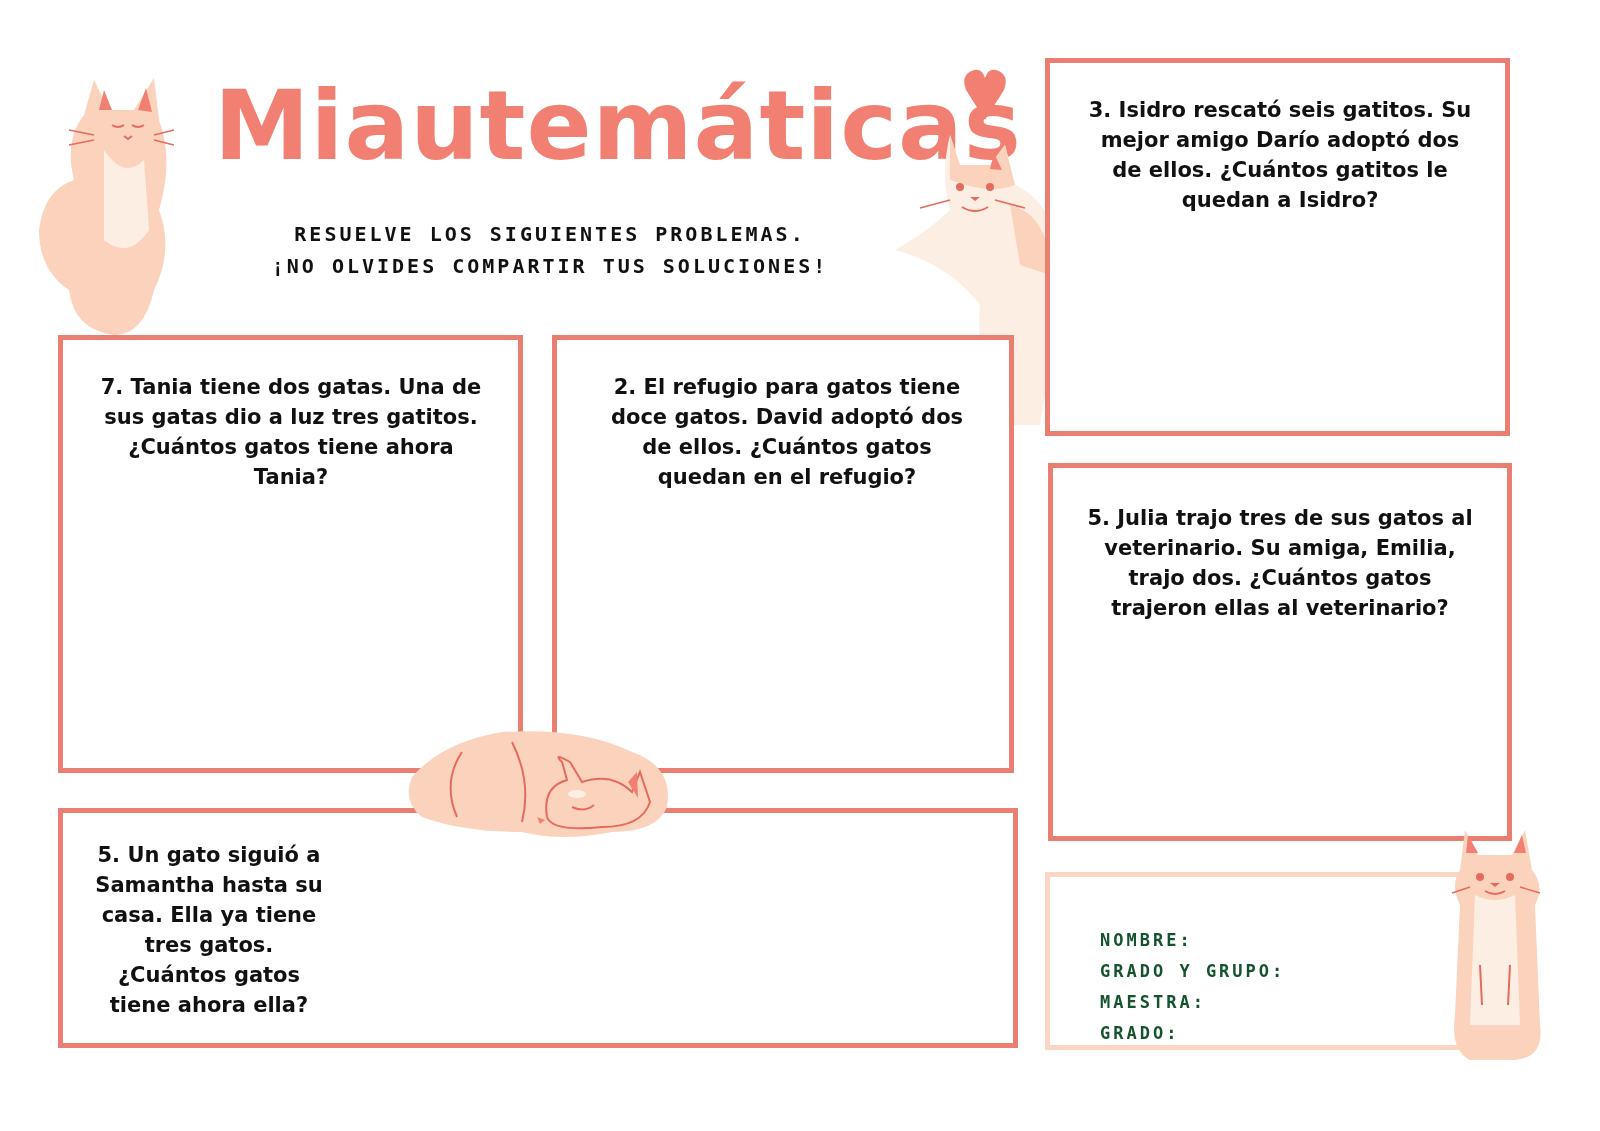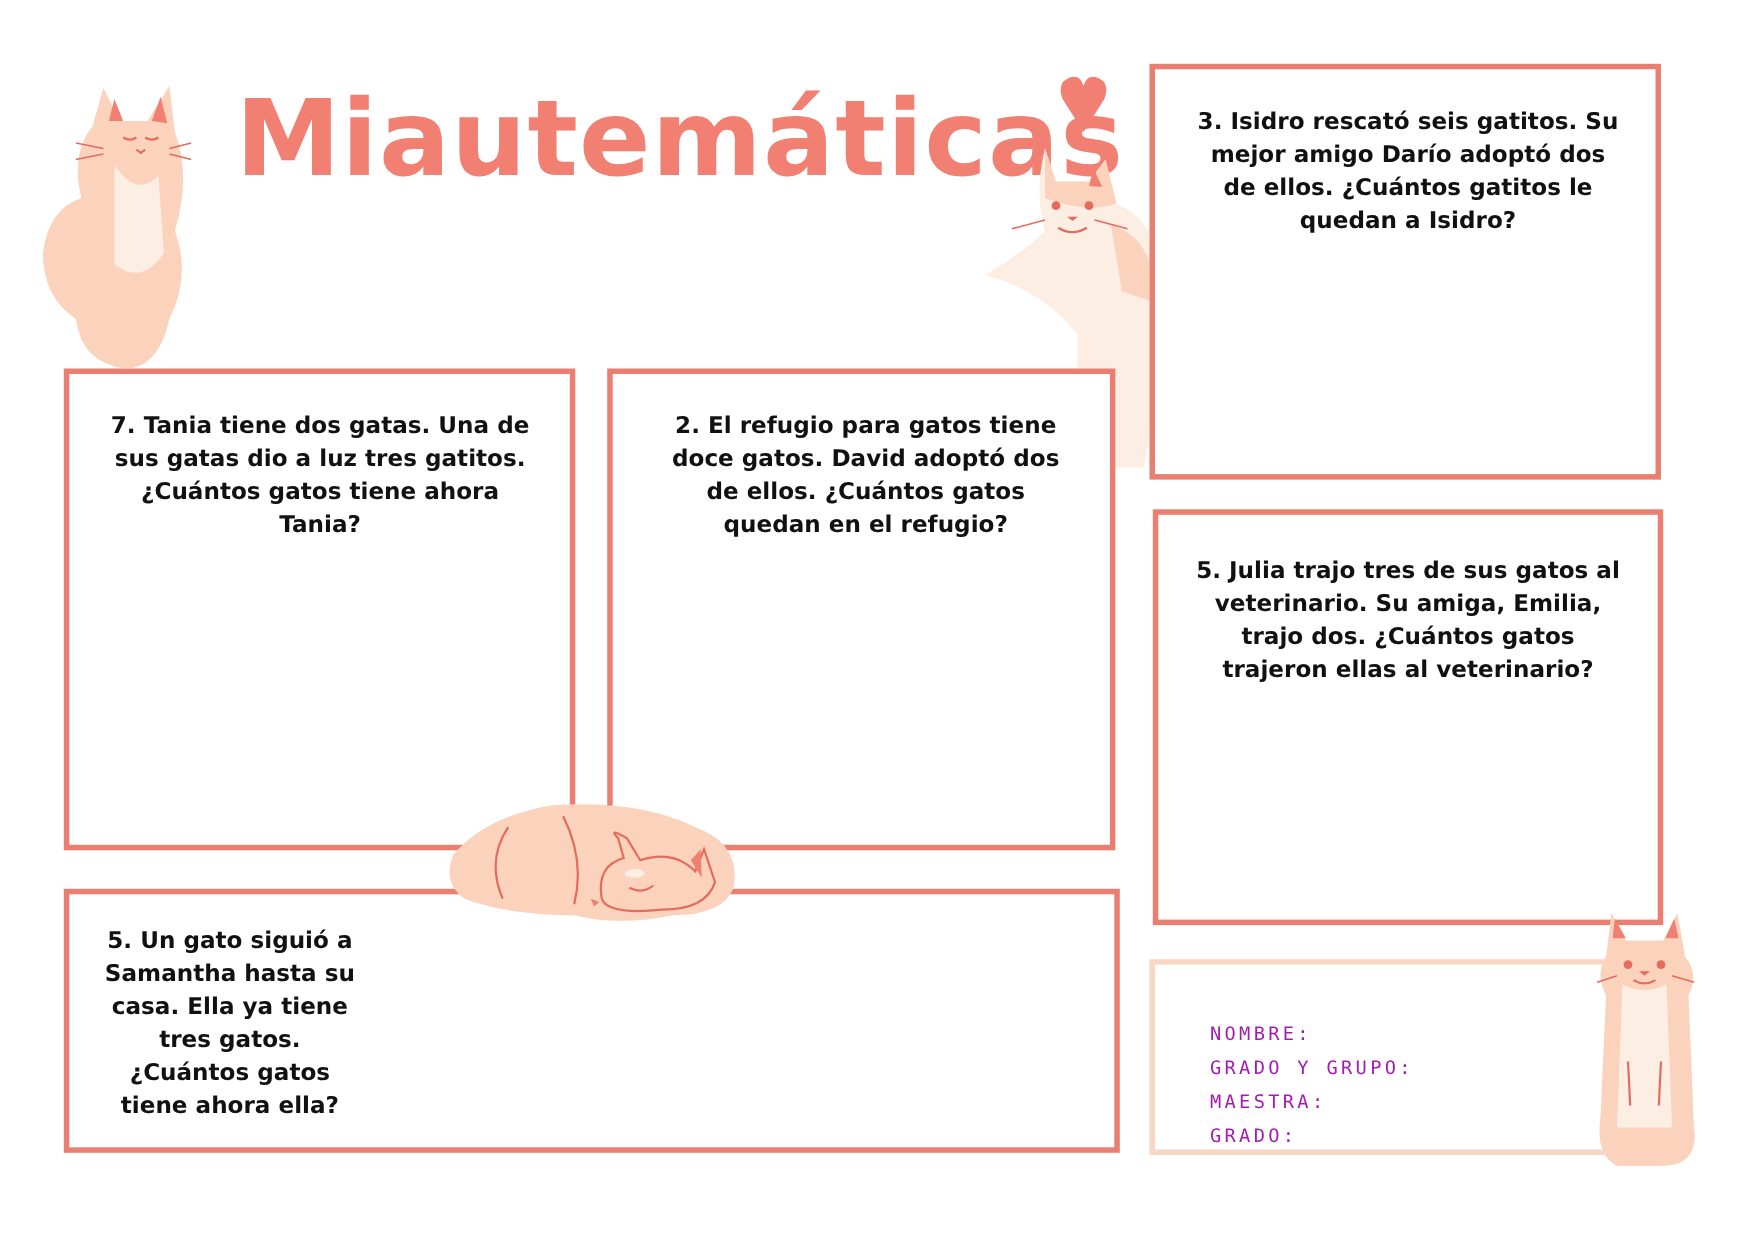--- a/index.html
+++ b/index.html
@@ -2,38 +2,40 @@
 <html><head>
 <meta charset="utf-8">
 <style>
   html,body{margin:0;padding:0;background:#fff;}
   body{width:1600px;height:1131px;position:relative;overflow:hidden;font-family:"DejaVu Sans",sans-serif;}
   .title{position:absolute;left:198px;top:78px;font-family:"DejaVu Sans",sans-serif;font-weight:bold;font-size:96px;color:#f28072;letter-spacing:1px;line-height:1;margin-left:16px;}
   .subtitle{position:absolute;left:220px;top:218px;width:660px;text-align:center;font-family:"DejaVu Sans Mono",monospace;font-weight:bold;font-size:20px;letter-spacing:3px;line-height:32px;color:#111;}
   .box{position:absolute;border:5px solid #ea7f71;background:#fff;box-sizing:border-box;}
   .box.light{border-color:#f9d7c4;}
   .prob{position:absolute;font-weight:bold;font-size:21px;line-height:30px;color:#111;text-align:center;}
-  .meta{position:absolute;left:1100px;top:925px;font-family:"DejaVu Sans Mono",monospace;font-weight:normal;font-size:17px;letter-spacing:3px;line-height:31px;color:#a21caf;}
+  .meta{position:absolute;left:1100px;top:925px;font-family:"DejaVu Sans Mono",monospace;font-weight:bold;font-size:17px;letter-spacing:3px;line-height:31px;color:#14532d;}
   .meta div{height:31px;}
   .cat{position:absolute;}
 </style>
 </head>
 <body>
 
 <svg class="cat" style="left:34px;top:70px;" width="140" height="270" viewBox="0 0 140 270">
   <path d="M60 10 L75 40 L100 40 L120 8 L125 50 Q140 90 125 140 Q140 180 120 220 Q110 265 80 265 Q40 260 35 220 Q5 200 5 160 Q10 120 40 110 Q30 70 50 45 Z" fill="#fbd3bd"></path>
   <path d="M70 80 Q90 110 110 90 L115 160 Q95 190 70 170 Z" fill="#fdeee4"></path>
   <path d="M78 55 q6 4 12 0 M98 55 q6 4 12 0" stroke="#e56b5d" stroke-width="2" fill="none"></path>
   <path d="M90 66 l4 3 l4 -3" stroke="#e56b5d" stroke-width="2" fill="none"></path>
   <path d="M60 65 l-25 -5 M60 70 l-25 5 M120 65 l20 -5 M120 70 l20 5" stroke="#e56b5d" stroke-width="1.5"></path>
   <path d="M70 20 L78 40 L65 40 Z M112 18 L118 42 L104 40 Z" fill="#f28072"></path>
 </svg>
 
 <div class="title">Miautemáticas</div>
 <div class="subtitle">
+  <div>RESUELVE LOS SIGUIENTES PROBLEMAS.</div>
+  <div>¡NO OLVIDES COMPARTIR TUS SOLUCIONES!</div>
 </div>
 
 <svg class="cat" style="left:962px;top:66px;" width="46" height="56" viewBox="0 0 46 56">
   <path d="M23 54 L4 24 Q-2 8 12 4 Q20 2 23 12 Q26 2 34 4 Q48 8 42 24 Z" fill="#f28072"></path>
 </svg>
 <svg class="cat" style="left:890px;top:125px;" width="170" height="310" viewBox="0 0 170 310">
   <path d="M60 10 L70 40 L100 40 L115 20 L125 60 Q170 80 160 140 Q165 220 150 300 L110 300 Q85 230 90 180 Q60 140 5 125 Q40 105 60 85 Q50 50 60 10 Z" fill="#fdeee4"></path>
   <path d="M60 10 L70 40 L100 40 L115 20 L125 60 Q100 70 60 55 Z" fill="#fbd3bd"></path>
   <path d="M120 80 Q160 90 160 150 L130 140 Z" fill="#fbd3bd"></path>
   <circle cx="70" cy="62" r="4" fill="#e56b5d"></circle>

